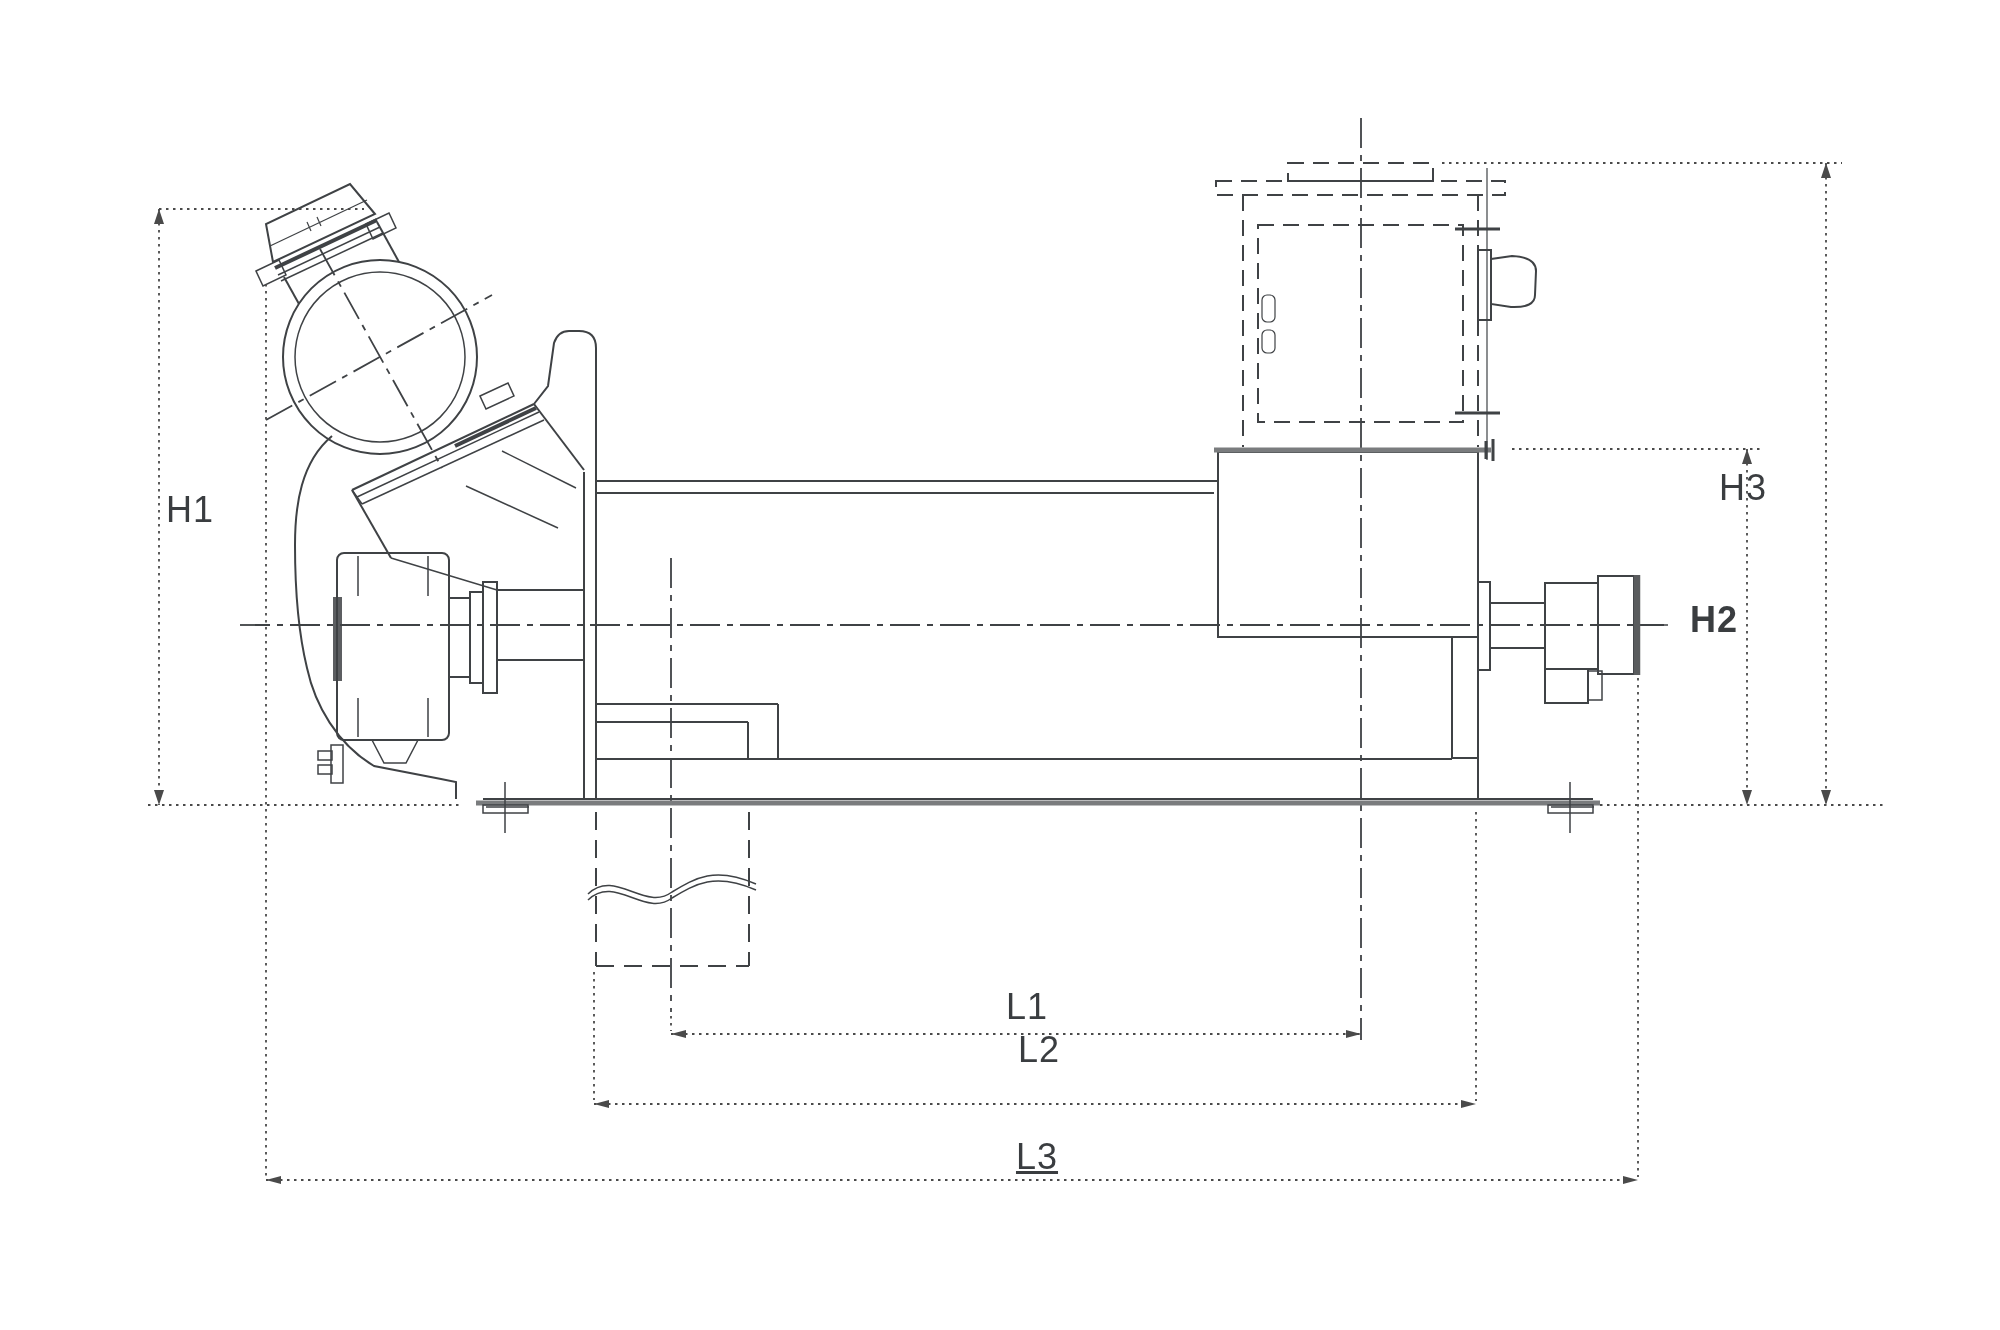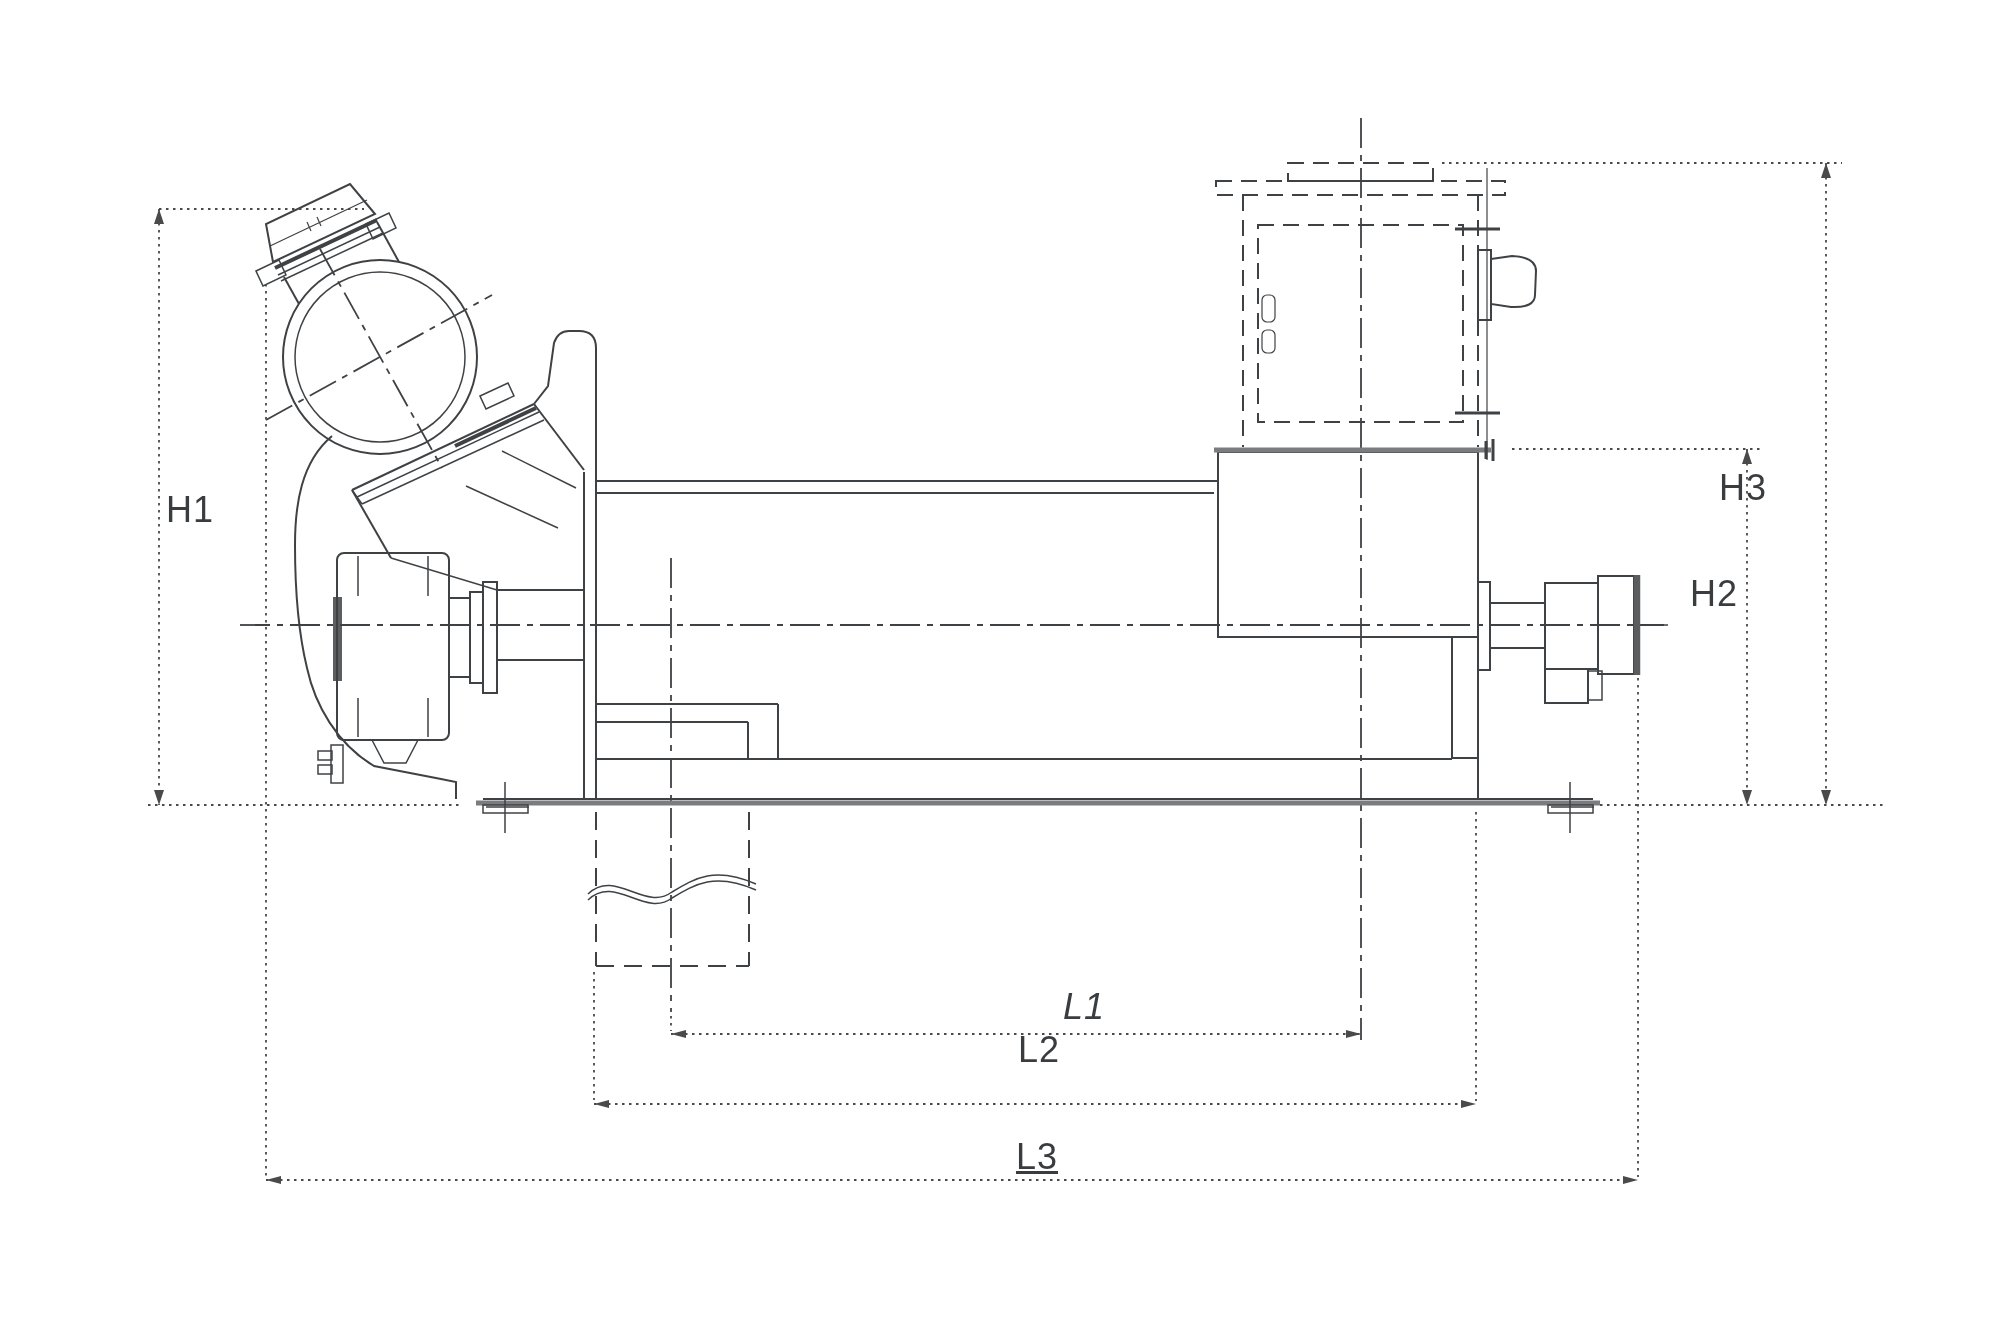--- a/index.html
+++ b/index.html
@@ -177,18 +177,18 @@
 
     <path class="dot" d="M266,1180 H1638"></path>
     <path class="dot" d="M266,284 V1177"></path>
     <path class="dot" d="M1638,678 V1177"></path>
     <polygon class="arrow" points="266,1180 281,1176 281,1184"></polygon>
     <polygon class="arrow" points="1638,1180 1623,1176 1623,1184"></polygon>
   </g>
 </svg>
 
   <span class="dim-label" style="left:190px;top:510px;">H1</span>
-  <span class="dim-label" style="left:1714px;top:594px;">H2</span>
+  <span class="dim-label" style="left:1714px;top:620px;font-weight:bold;">H2</span>
   <span class="dim-label" style="left:1743px;top:488px;">H3</span>
-  <span class="dim-label" style="left:1084px;top:1007px;font-style:italic;">L1</span>
+  <span class="dim-label" style="left:1027px;top:1007px;">L1</span>
   <span class="dim-label" style="left:1039px;top:1050px;">L2</span>
   <span class="dim-label" style="left:1037px;top:1157px;text-decoration:underline;">L3</span>
 </div>
 
 </body></html>

